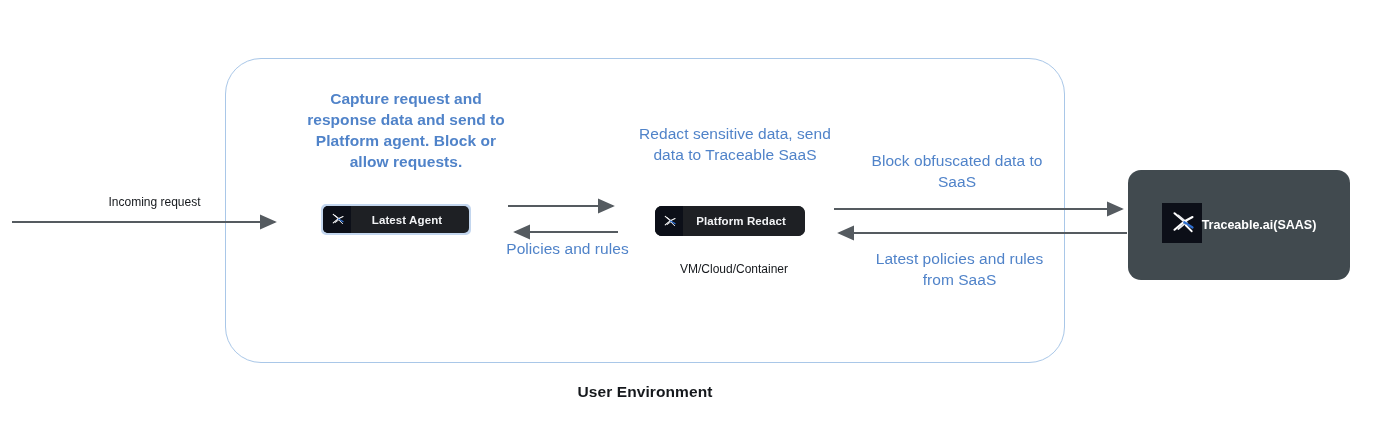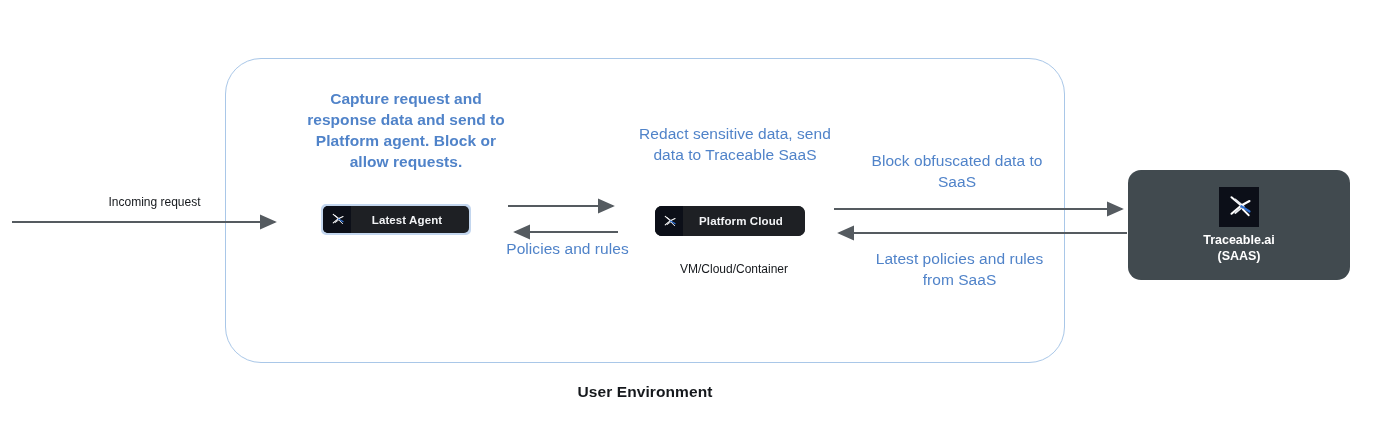--- a/index.html
+++ b/index.html
@@ -129,21 +129,21 @@
   
   .saas-box {
     position: absolute;
     left: 1128px;
     top: 170px;
     width: 222px;
     height: 110px;
     background: #414a4f;
     border-radius: 13px;
     display: flex;
-    flex-direction: column;
+    flex-direction: row;
     align-items: center;
     justify-content: center;
     box-sizing: border-box;
   }
   .saas-logo {
     width: 40px;
     height: 40px;
     background: #0c0f18;
     display: flex;
     align-items: center;
@@ -239,21 +239,21 @@
         <svg width="17" height="17" viewBox="0 0 40 40" xmlns="http://www.w3.org/2000/svg">
           <g fill="none" stroke-linecap="round">
             <path d="M10 8 L22 18 L10 28" stroke="#ffffff" stroke-width="2.6"></path>
             <path d="M15 11 L25 19 L15 27" stroke="#e8eaee" stroke-width="2.2"></path>
             <path d="M22 18 L33 13" stroke="#ffffff" stroke-width="2.6"></path>
             <path d="M22 19 L33 25" stroke="#2f6fd0" stroke-width="2.8"></path>
             <path d="M24 22 L32 30" stroke="#ffffff" stroke-width="2.2"></path>
           </g>
         </svg>
       </div>
-      <div class="badge-text">Platform Cloud</div>
+      <div class="badge-text">Platform Redact</div>
     </div>
   </div>
 
   <div class="saas-box">
     <div class="saas-logo">
       <svg width="30" height="30" viewBox="0 0 40 40" xmlns="http://www.w3.org/2000/svg">
         <g fill="none" stroke-linecap="round">
           <path d="M10 7 L23 18 L10 29" stroke="#ffffff" stroke-width="2.8"></path>
           <path d="M15 10 L26 19 L15 28" stroke="#e8eaee" stroke-width="2.4"></path>
           <path d="M23 18 L34 12" stroke="#ffffff" stroke-width="2.8"></path>

